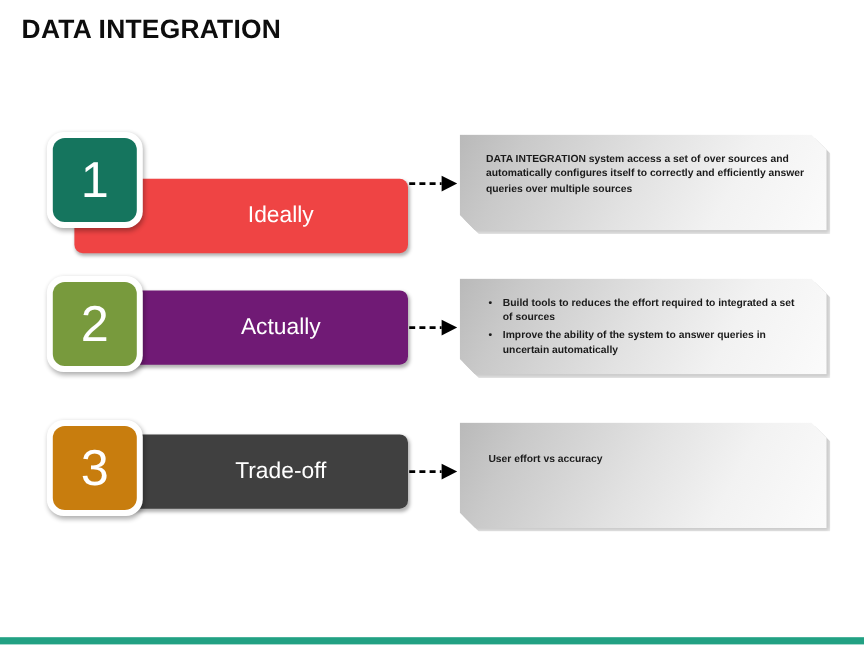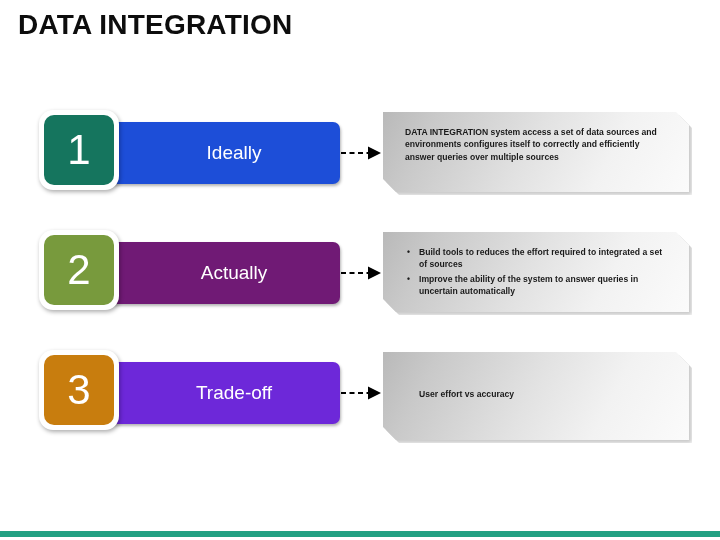--- a/index.html
+++ b/index.html
@@ -16,21 +16,21 @@
   }
 
   
   .slide-header {
     position: absolute;
     left: 18px;
     top: 12px;
     width: 684px;
   }
   .slide-title {
-    font-size: 28px;
+    font-size: 22px;
     font-weight: bold;
     color: #0d0d0d;
     letter-spacing: 0.2px;
     line-height: 26px;
     margin: 0;
   }
   .slide-subtitle {
     font-size: 15.5px;
     font-weight: normal;
     color: #1a1a1a;
@@ -170,21 +170,21 @@
     left: 2px;
     top: 0;
     font-size: 8.6px;
     line-height: 12.4px;
   }
   .panel-plain {
     font-size: 8.6px;
     line-height: 12.4px;
     color: #1a1a1a;
     font-weight: bold;
-    margin: 12px;
+    margin: 0;
     padding-left: 2px;
   }
 
   
   .footer-bar {
     position: absolute;
     left: 0;
     top: 531px;
     width: 720px;
     height: 6px;
@@ -197,37 +197,37 @@
 <div class="slide-header">
   <h1 class="slide-title">DATA INTEGRATION</h1>
 </div>
 
 <div class="rows">
 
   <div class="row row-1">
 
     <div class="panel-shadow"></div>
 
-    <div class="label-bar" id="bar-1" style="background: #1d4ed8;">
+    <div class="label-bar" id="bar-1" style="background: #ef4444; margin-top: 27px;">
       <span class="label-text">Ideally</span>
     </div>
 
     <div class="num-box">
       <div class="num-inner" id="numinner-1" style="background: rgb(21, 117, 94);">
         <span class="num-text">1</span>
       </div>
     </div>
 
     <svg class="arrow" viewBox="0 0 42 18">
       <line x1="1" y1="9" x2="28" y2="9" stroke="#000000" stroke-width="2.2" stroke-dasharray="5,3.5"></line>
       <polygon points="28,2.5 41,9 28,15.5" fill="#000000"></polygon>
     </svg>
 
     <div class="panel">
-      <p class="panel-text">DATA INTEGRATION system access a set of data sources and environments configures itself to correctly and efficiently answer queries over multiple sources</p>
+      <p class="panel-text">DATA INTEGRATION system access a set of over sources and automatically configures itself to correctly and efficiently answer queries over multiple sources</p>
     </div>
   </div>
 
   <div class="row row-2">
 
     <div class="panel-shadow"></div>
 
     <div class="label-bar" id="bar-2" style="background: #701a75;">
       <span class="label-text">Actually</span>
     </div>
@@ -254,21 +254,21 @@
           <span>Improve the ability of the system to answer queries in uncertain automatically</span>
         </li>
       </ul>
     </div>
   </div>
 
   <div class="row row-3">
 
     <div class="panel-shadow"></div>
 
-    <div class="label-bar" id="bar-3" style="background: #6d28d9;">
+    <div class="label-bar" id="bar-3" style="background: #404040;">
       <span class="label-text">Trade-off</span>
     </div>
 
     <div class="num-box">
       <div class="num-inner" id="numinner-3" style="background: rgb(200, 125, 14);">
         <span class="num-text">3</span>
       </div>
     </div>
 
     <svg class="arrow" viewBox="0 0 42 18">

